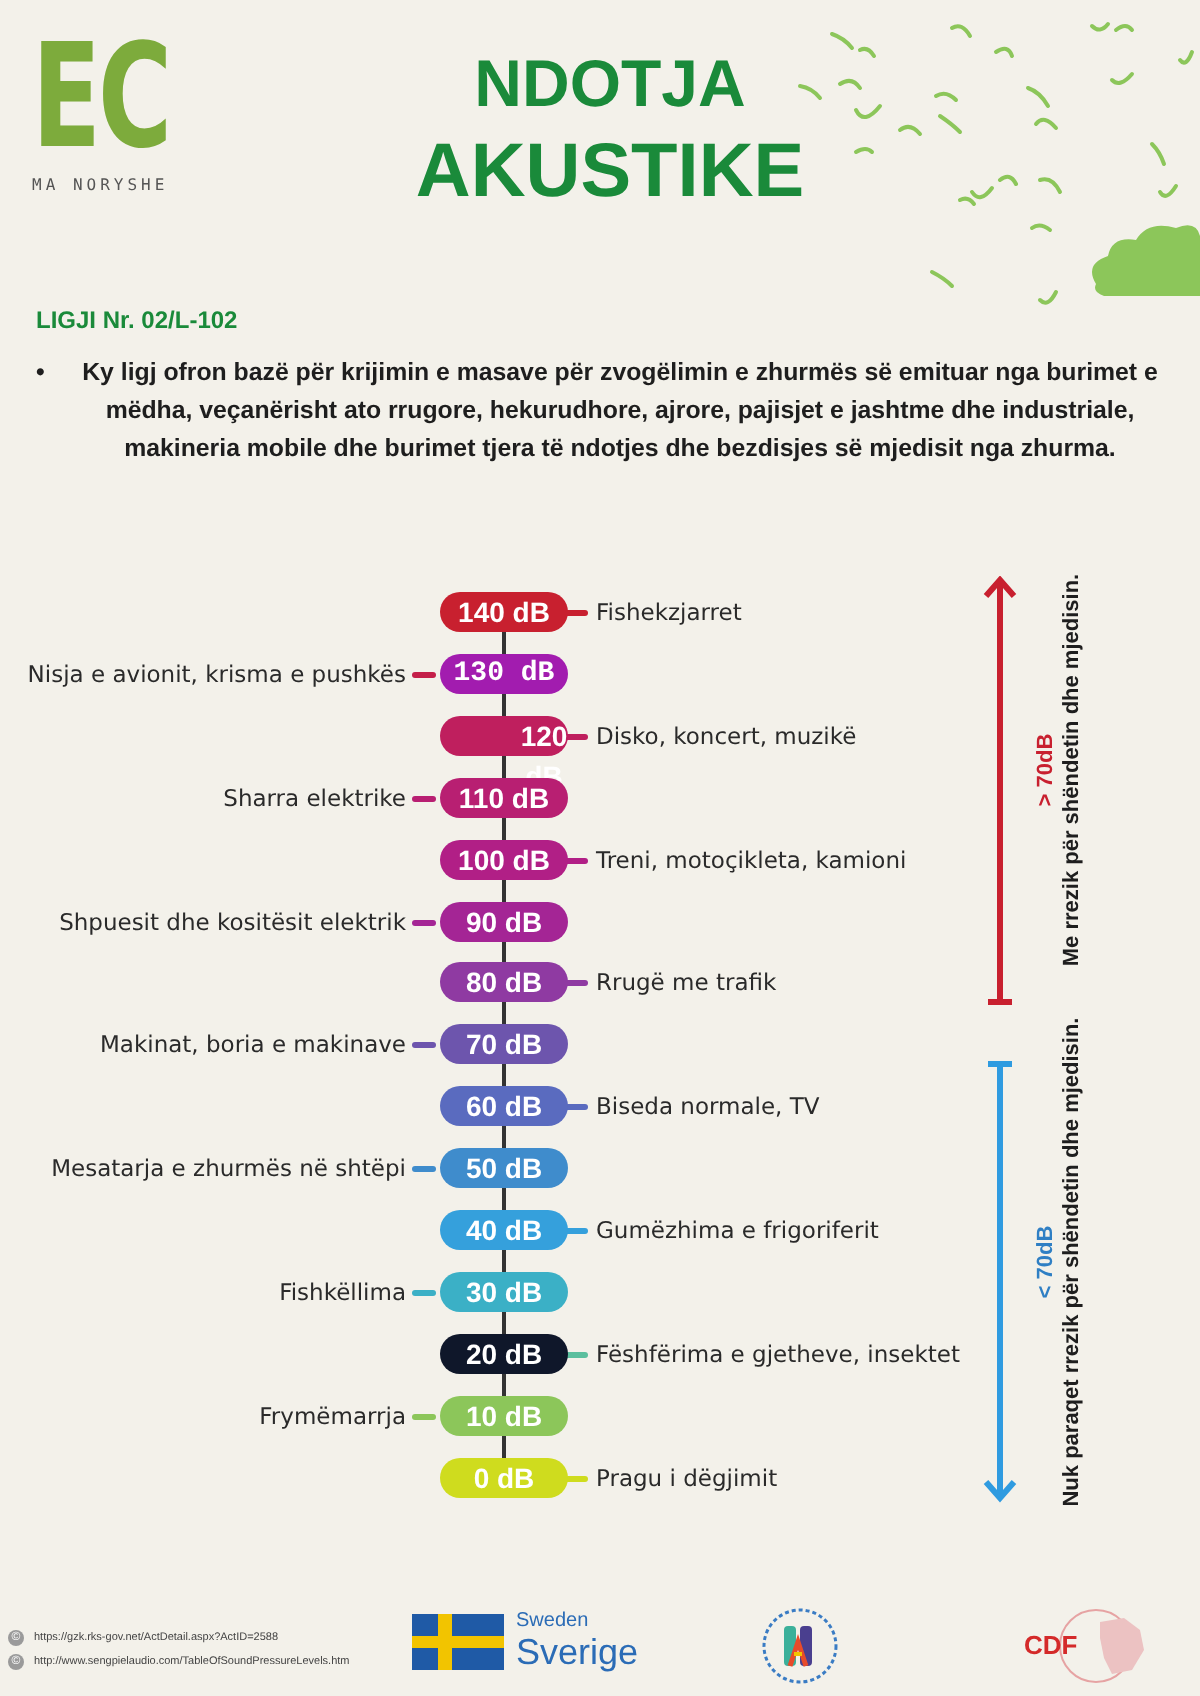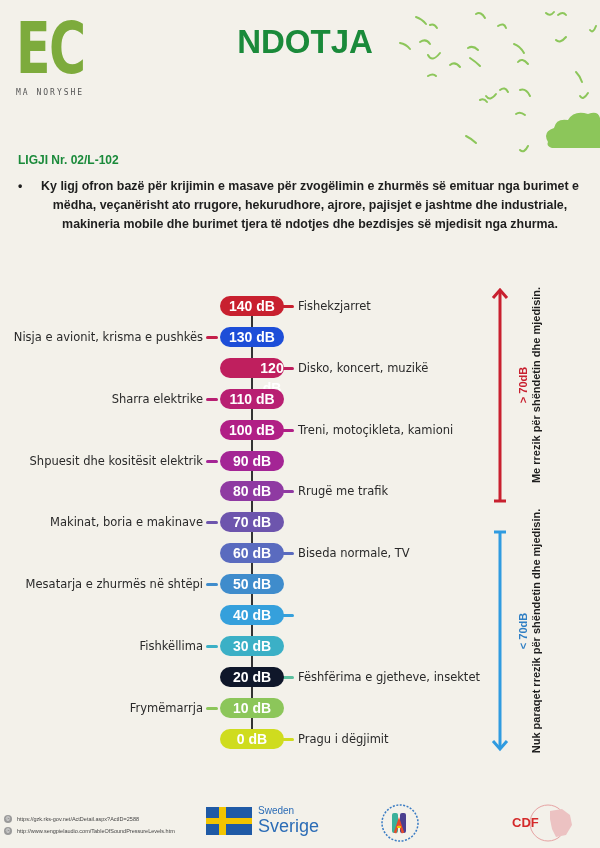--- a/index.html
+++ b/index.html
@@ -56,20 +56,21 @@
 </head>
 <body>
 
 <div class="logo">
   <div class="logo-ec">EC</div>
   <div class="logo-sub">MA NORYSHE</div>
 </div>
 
 <div class="title">
   <div class="l1">NDOTJA</div>
+  <div class="l2">AKUSTIKE</div>
 </div>
 
 <svg class="birds" viewBox="0 0 220 160" fill="none" stroke="#8cc65a" stroke-width="2" stroke-linecap="round">
   <path d="M36 17 q6 2 10 7"></path>
     <path d="M50 25 q4 -2 7 3"></path>
   <path d="M96 14 q5 -3 9 4"></path>
     <path d="M118 26 q6 -4 8 2"></path>
   <path d="M166 13 q4 4 8 -1"></path>
     <path d="M178 15 q5 -4 8 0"></path>
   <path d="M40 42 q6 -4 10 2"></path>
@@ -107,21 +108,21 @@
 <div class="spine"></div>
 
 <div id="scale">
     <div class="row" style="top: 296px;">
       <div class="conn right" style="background: rgb(200, 32, 47);"></div>
       <div class="pill" style="background: rgb(200, 32, 47);">140 dB</div>
       <div class="lbl right">Fishekzjarret</div>
     </div>
     <div class="row" style="top: 326.9px;">
       <div class="conn left" style="background: rgb(196, 31, 73);"></div>
-      <div class="pill" style="background: #1d4ed8;">130 dB</div>
+      <div class="pill" style="background: #a21caf; font-family: Liberation Mono, monospace;">130 dB</div>
       <div class="lbl left">Nisja e avionit, krisma e pushkës</div>
     </div>
     <div class="row" style="top: 357.8px;">
       <div class="conn right" style="background: rgb(191, 31, 94);"></div>
       <div class="pill" style="background: rgb(191, 31, 94); padding-left: 40px;">120 dB</div>
       <div class="lbl right">Disko, koncert, muzikë</div>
     </div>
     <div class="row" style="top: 388.7px;">
       <div class="conn left" style="background: rgb(184, 31, 114);"></div>
       <div class="pill" style="background: rgb(184, 31, 114);">110 dB</div>
@@ -153,20 +154,21 @@
       <div class="lbl right">Biseda normale, TV</div>
     </div>
     <div class="row" style="top: 574.1px;">
       <div class="conn left" style="background: rgb(63, 140, 204);"></div>
       <div class="pill" style="background: rgb(63, 140, 204);">50 dB</div>
       <div class="lbl left">Mesatarja e zhurmës në shtëpi</div>
     </div>
     <div class="row" style="top: 605px;">
       <div class="conn right" style="background: rgb(53, 160, 220);"></div>
       <div class="pill" style="background: rgb(53, 160, 220);">40 dB</div>
+      <div class="lbl right">Gumëzhima e frigoriferit</div>
     </div>
     <div class="row" style="top: 635.9px;">
       <div class="conn left" style="background: rgb(59, 176, 198);"></div>
       <div class="pill" style="background: rgb(59, 176, 198);">30 dB</div>
       <div class="lbl left">Fishkëllima</div>
     </div>
     <div class="row" style="top: 666.8px;">
       <div class="conn right" style="background: rgb(91, 191, 158);"></div>
       <div class="pill" style="background: #0f172a;">20 dB</div>
       <div class="lbl right">Fëshfërima e gjetheve, insektet</div>

